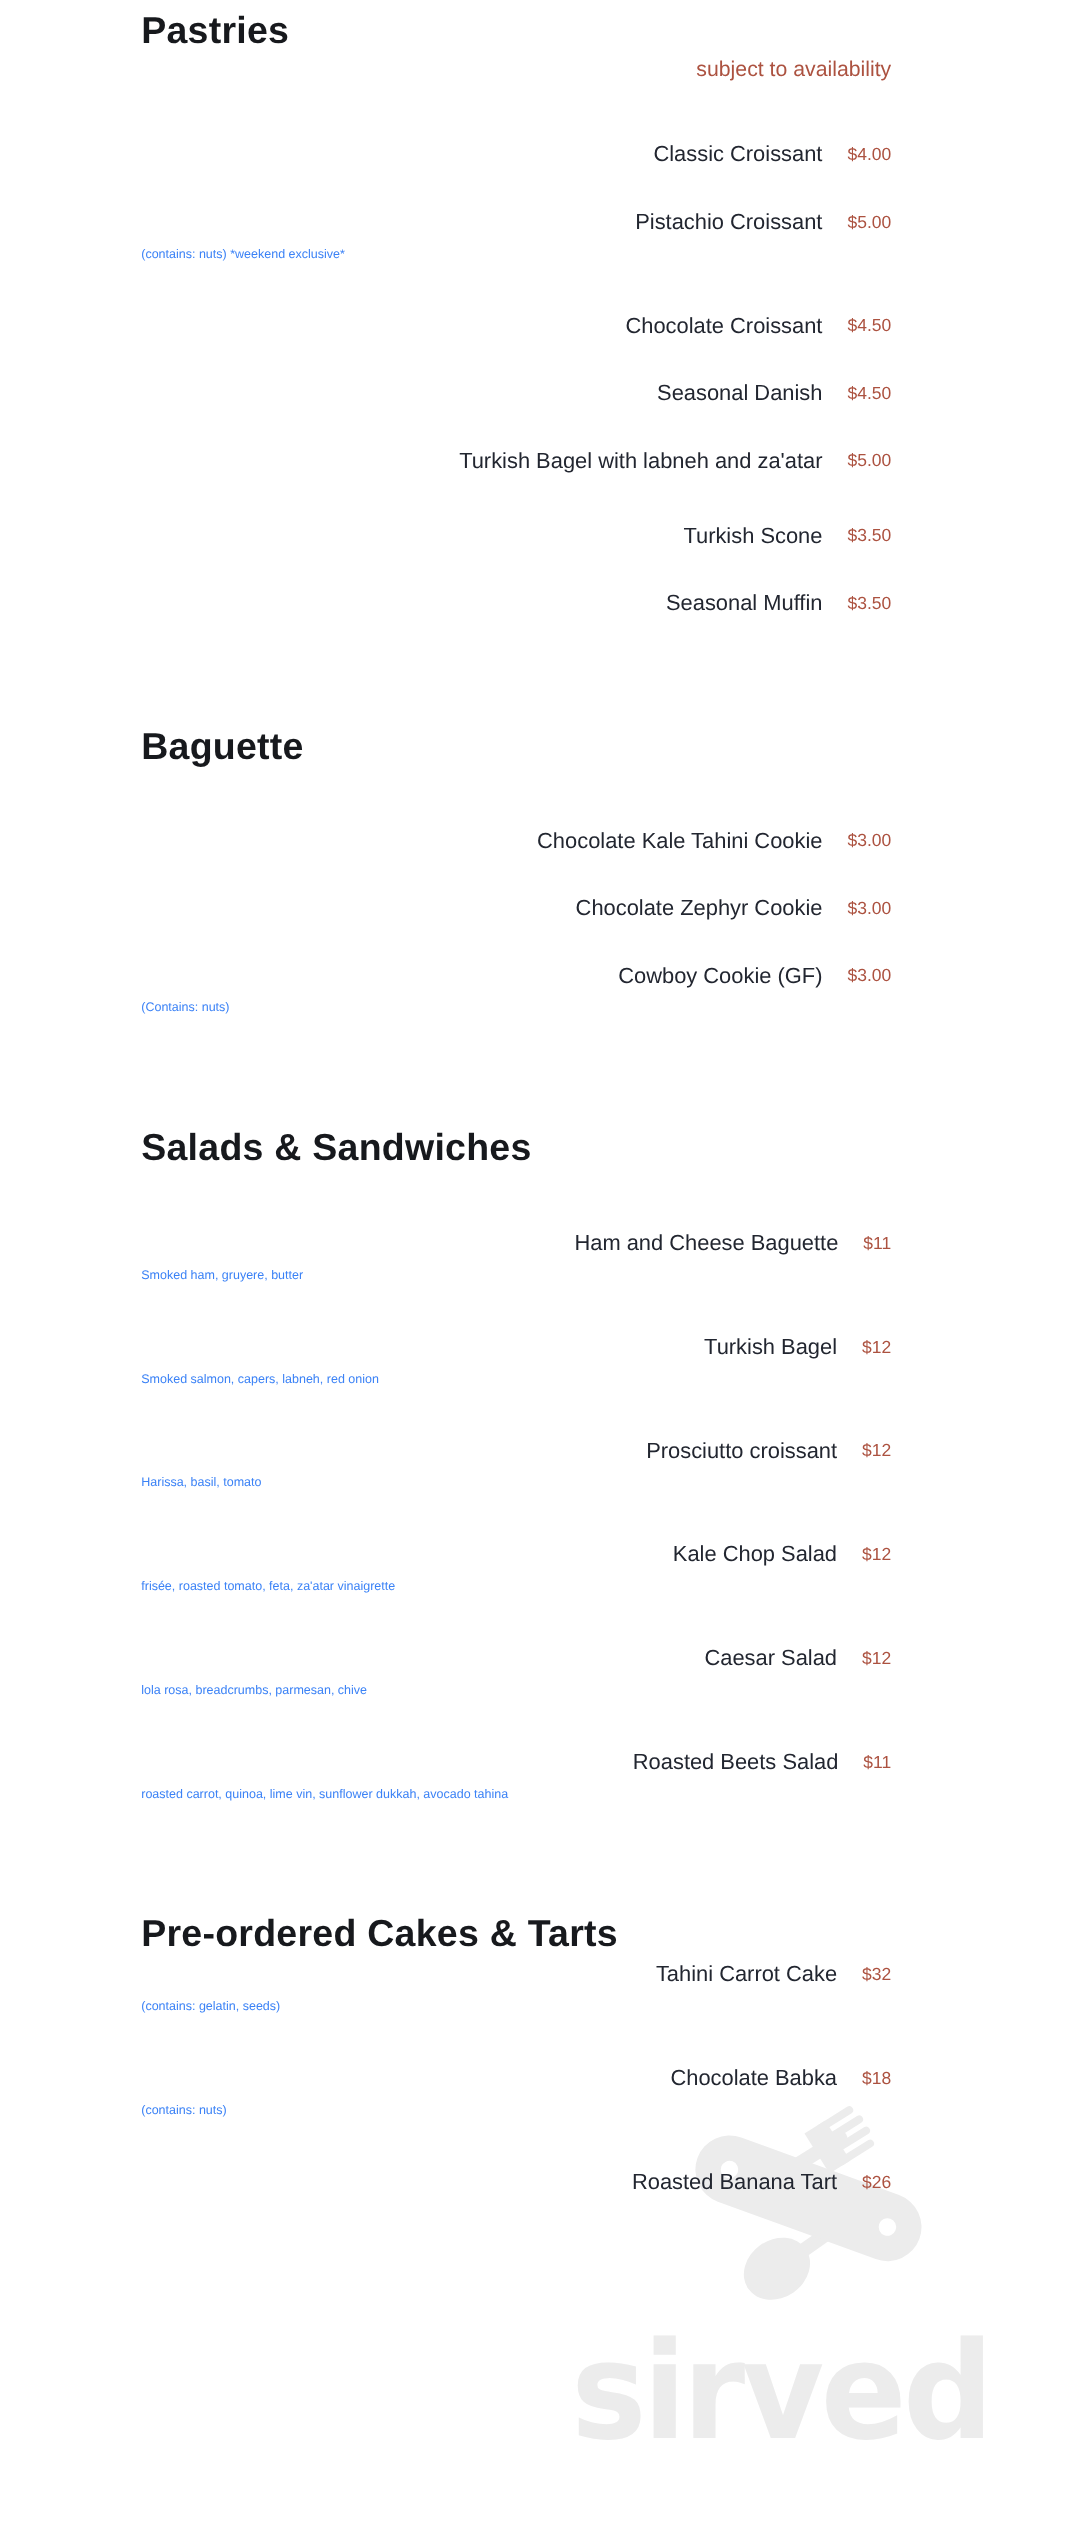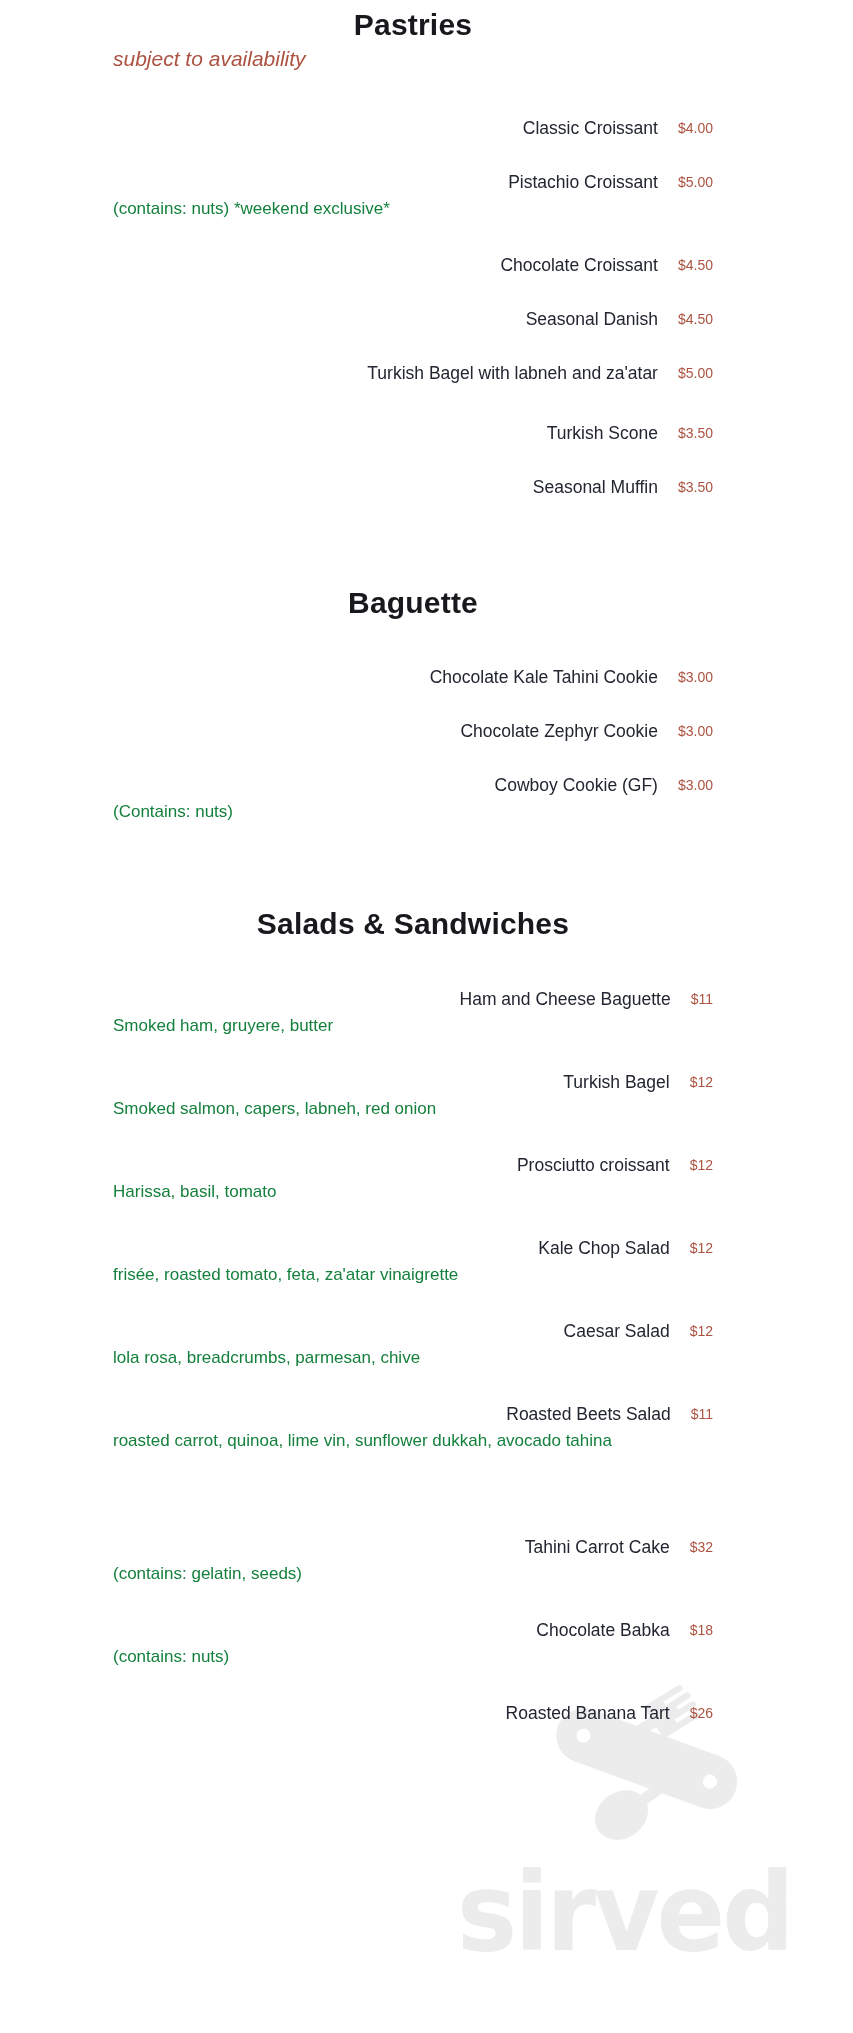--- a/index.html
+++ b/index.html
@@ -10,41 +10,41 @@
   }
   .menu{
     position:relative;z-index:1;
     width:600px;margin-left:113px;padding-top:8px;
   }
   .section{margin:0;}
   .section + .section{margin-top:88px;}
   .section-title{
     margin:0 0 46px;
     font-size:30px;line-height:1.15;font-weight:bold;
-    color:#17191d;text-align:center;letter-spacing:.2px;
+    color:#17191d;text-align:left;letter-spacing:.2px;
   }
   .section.has-sub .section-title{margin-bottom:3px;}
   .section-sub{
     margin:0 0 46px;
-    font-size:21px;line-height:1.2;
-    color:#ac5240;text-align:left;font-style:italic;
+    font-size:17px;line-height:1.2;
+    color:#ac5240;text-align:right;
   }
   .item{margin-bottom:32px;}
   .item.has-note{margin-bottom:38px;}
   .item-row{display:flex;justify-content:flex-end;align-items:flex-start;}
   .item-name{
     font-size:17.5px;line-height:22px;color:#222630;
     padding-right:20px;
   }
   .item-price{
     font-size:14px;line-height:22px;color:#ac5240;white-space:nowrap;
   }
   .item-note{
     margin-top:8px;
-    font-size:17px;line-height:15px;color:#15803d;
+    font-size:10px;line-height:15px;color:#3b82f6;
   }
   .watermark{
     position:absolute;left:455px;top:1622px;z-index:0;
   }
 </style>
 </head>
 <body>
 
 <svg class="watermark" width="360" height="345" viewBox="0 0 360 345" aria-hidden="true">
   <g fill="#ececec">
@@ -215,20 +215,21 @@
     <div class="item-row">
       <span class="item-name">Roasted Beets Salad</span>
       <span class="item-price">$11</span>
     </div>
     <div class="item-note">roasted carrot, quinoa, lime vin, sunflower dukkah, avocado tahina</div>
   </div>
 </div>
   </section>
 
   <section class="section has-sub">
+    <h2 class="section-title">Pre-ordered Cakes &amp; Tarts</h2>
     <div class="items">
   <div class="item has-note">
     <div class="item-row">
       <span class="item-name">Tahini Carrot Cake</span>
       <span class="item-price">$32</span>
     </div>
     <div class="item-note">(contains: gelatin, seeds)</div>
   </div>
 
 

